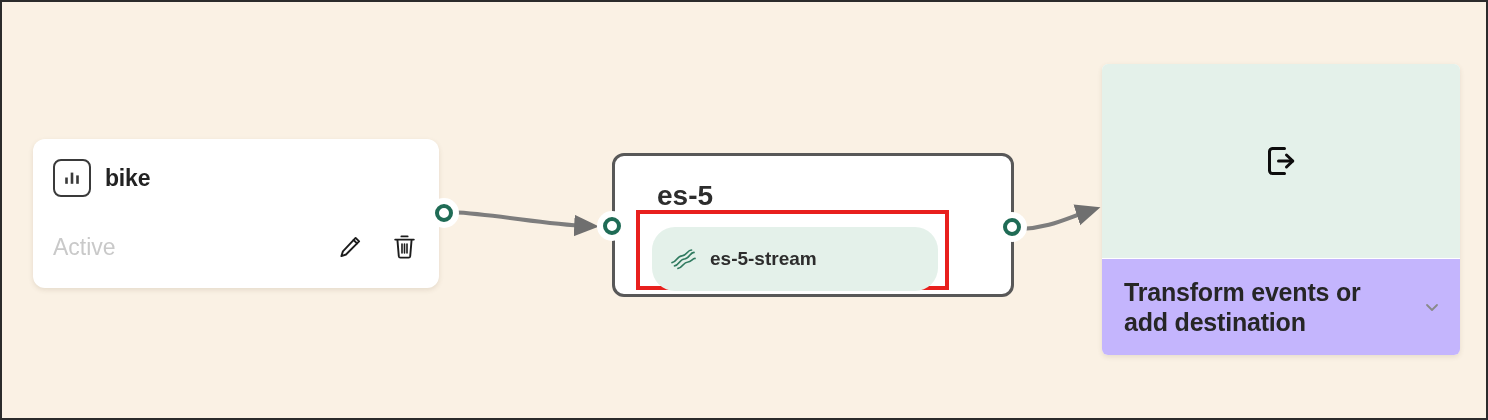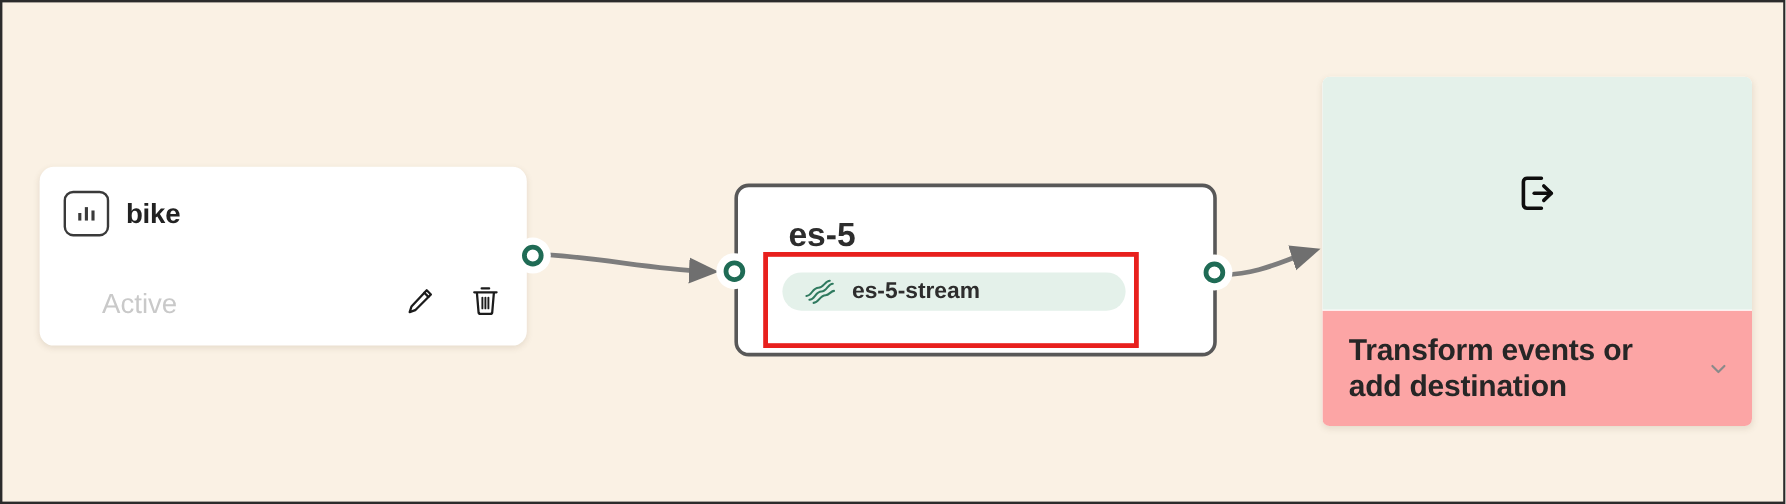--- a/index.html
+++ b/index.html
@@ -67,23 +67,22 @@
     color: #222222;
     letter-spacing: -0.2px;
   }
   #source-card .card-foot {
     position: absolute;
     left: 20px;
     right: 20px;
     top: 88px;
     height: 40px;
     display: flex;
-    align-items: flex-end;
+    align-items: center;
     justify-content: space-between;
-    margin-left: 32px;
   }
   .status-text {
     font-size: 23px;
     color: #c9c9c9;
   }
   .foot-actions {
     display: flex;
     align-items: center;
     gap: 24px;
   }
@@ -124,21 +123,21 @@
     height: 80px;
     border: 4px solid #e8201d;
     box-sizing: border-box;
     background: transparent;
   }
   #stream-pill {
     position: absolute;
     left: 650px;
     top: 225px;
     width: 286px;
-    height: 32px;
+    height: 64px;
     background: #e4f1ea;
     border-radius: 23px;
     box-sizing: border-box;
     display: flex;
     align-items: center;
     gap: 13px;
     padding-left: 17px;
     cursor: pointer;
   }
   .pill-label {
@@ -171,21 +170,21 @@
     display: flex;
     align-items: center;
     justify-content: center;
   }
   #dest-body {
     position: absolute;
     left: 0;
     top: 195px;
     width: 358px;
     height: 96px;
-    background: #fca5a5;
+    background: #c4b5fd;
     display: flex;
     align-items: center;
     justify-content: space-between;
     padding: 0 18px 0 22px;
     box-sizing: border-box;
   }
   .dest-title {
     font-size: 25px;
     font-weight: bold;
     color: #262626;

